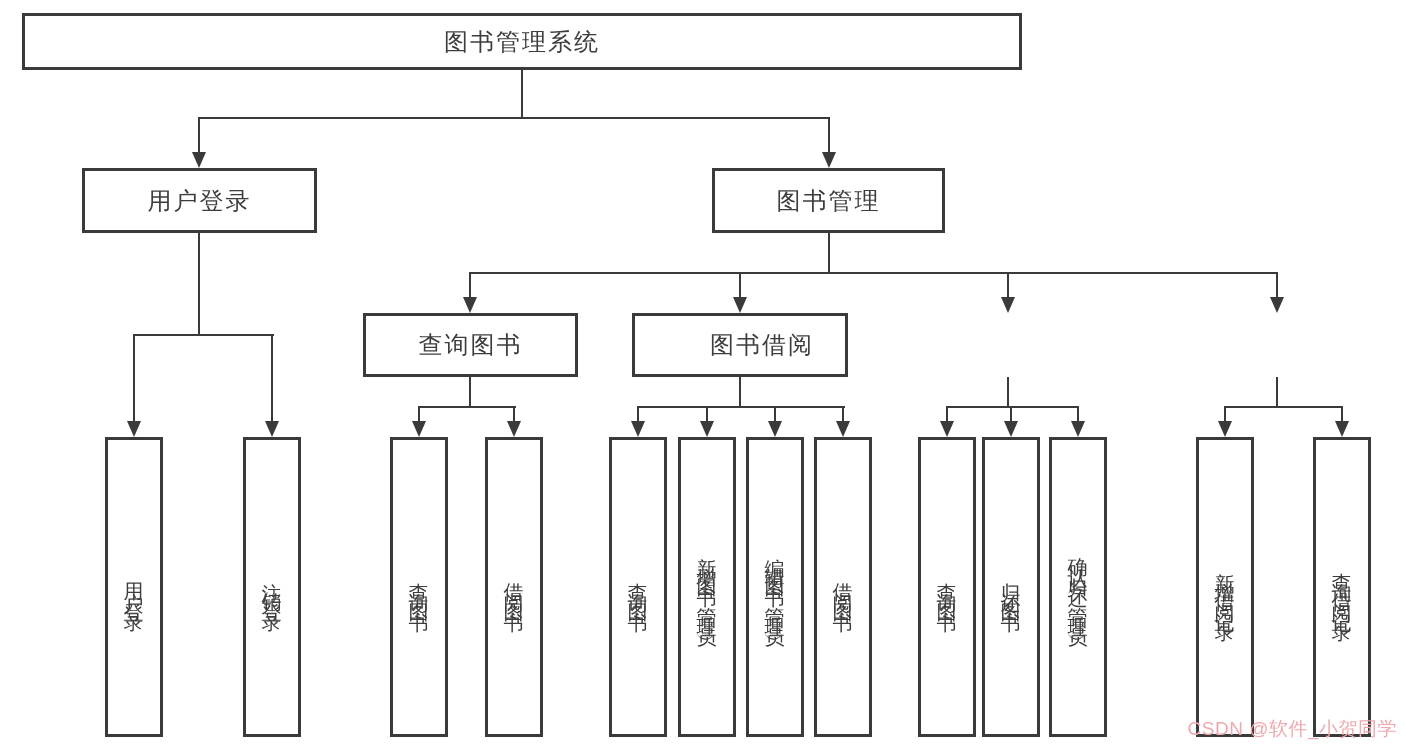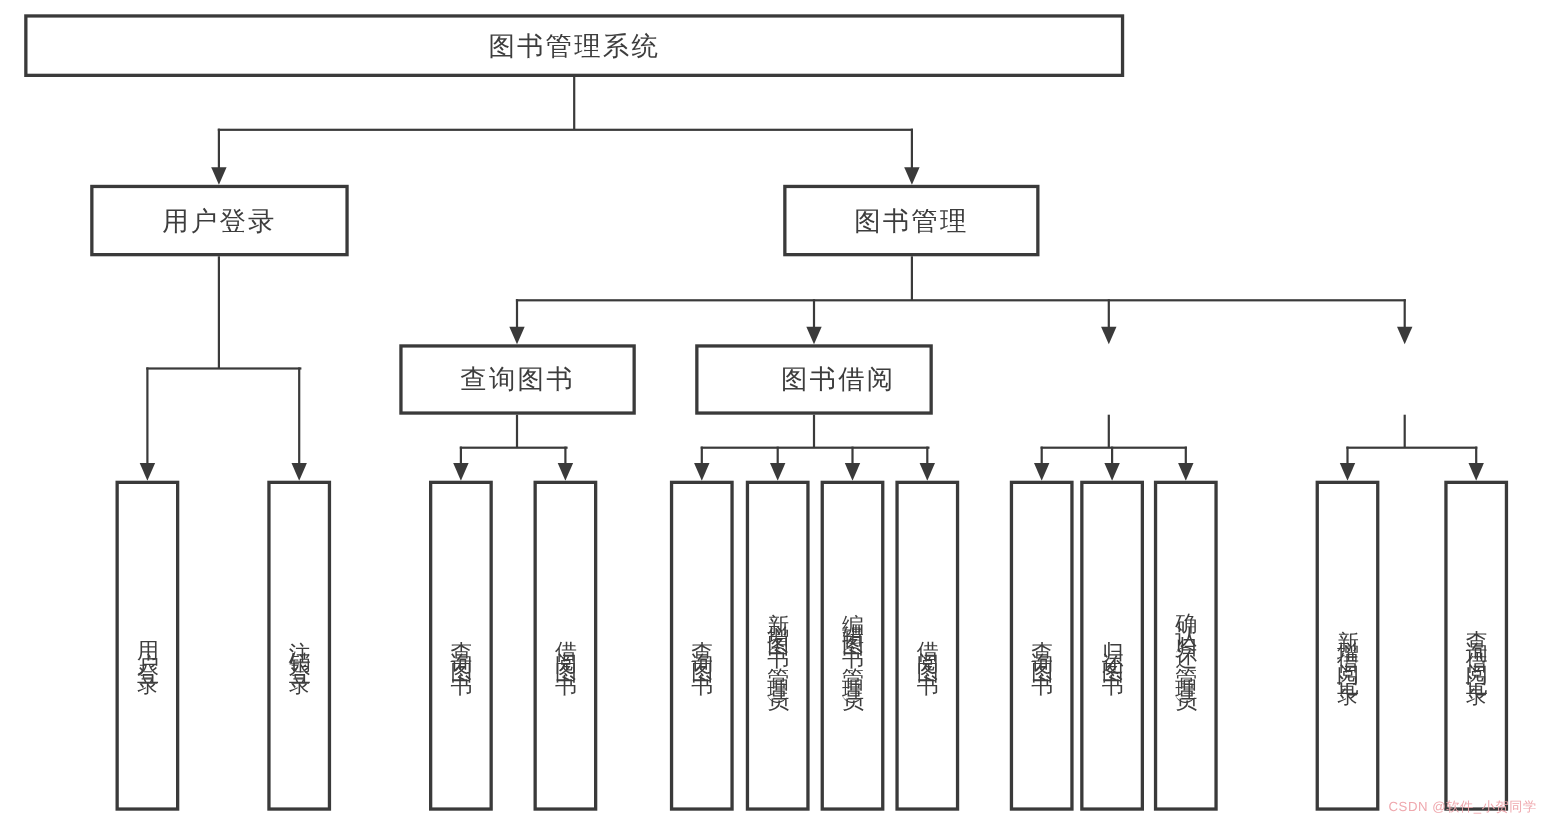--- a/index.html
+++ b/index.html
@@ -21,21 +21,21 @@
   }
   .vline { position:absolute; width:2px; background:var(--line,#3a3a3a); }
   .hline { position:absolute; height:2px; background:var(--line,#3a3a3a); }
   .arrow {
     position:absolute; width:0; height:0;
     border-left:7px solid transparent; border-right:7px solid transparent;
     border-top:16px solid var(--line,#3a3a3a);
   }
   .watermark {
     position:absolute; right:8px; bottom:5px;
-    font-size:12px; color:var(--watermark,#efa8ae); letter-spacing:0.5px;
+    font-size:19px; color:var(--watermark,#efa8ae); letter-spacing:0.5px;
     white-space:nowrap;
   }
 </style>
 </head>
 <body>
 
 <div class="canvas">
 
   <div class="box hbox" style="left:22px; top:13px; width:1000px; height:57px;">
     <span>图书管理系统</span>

